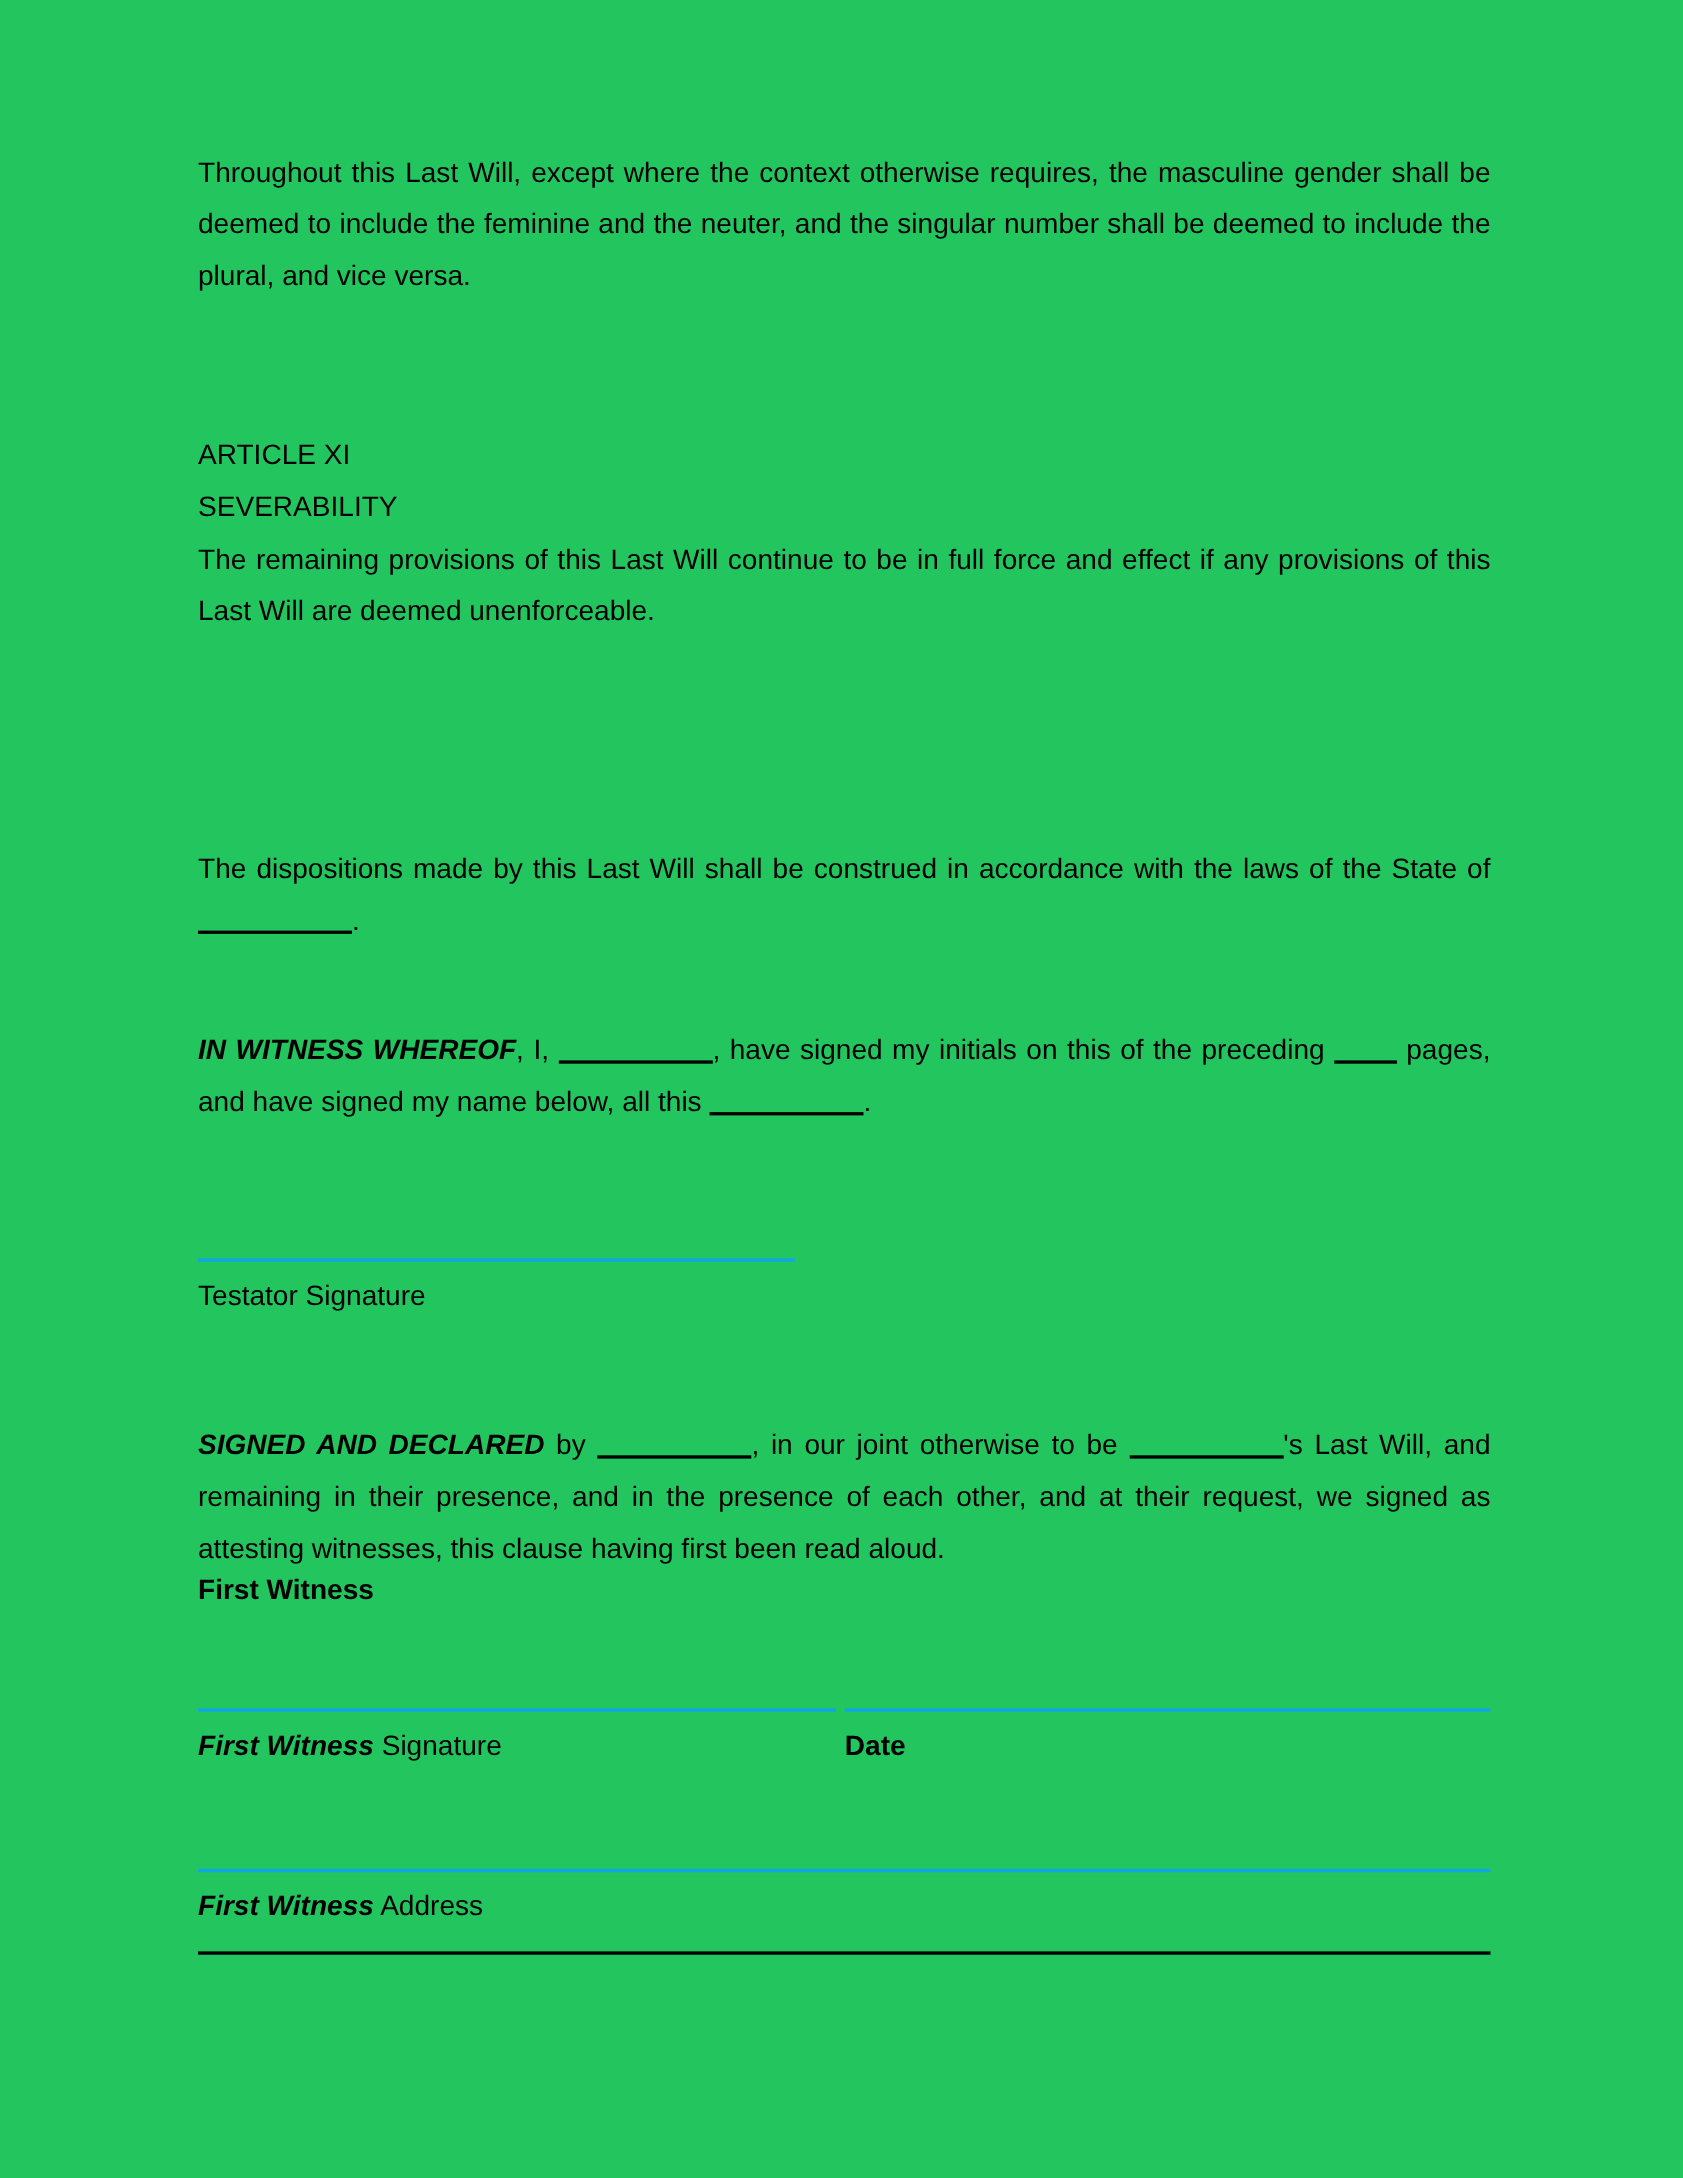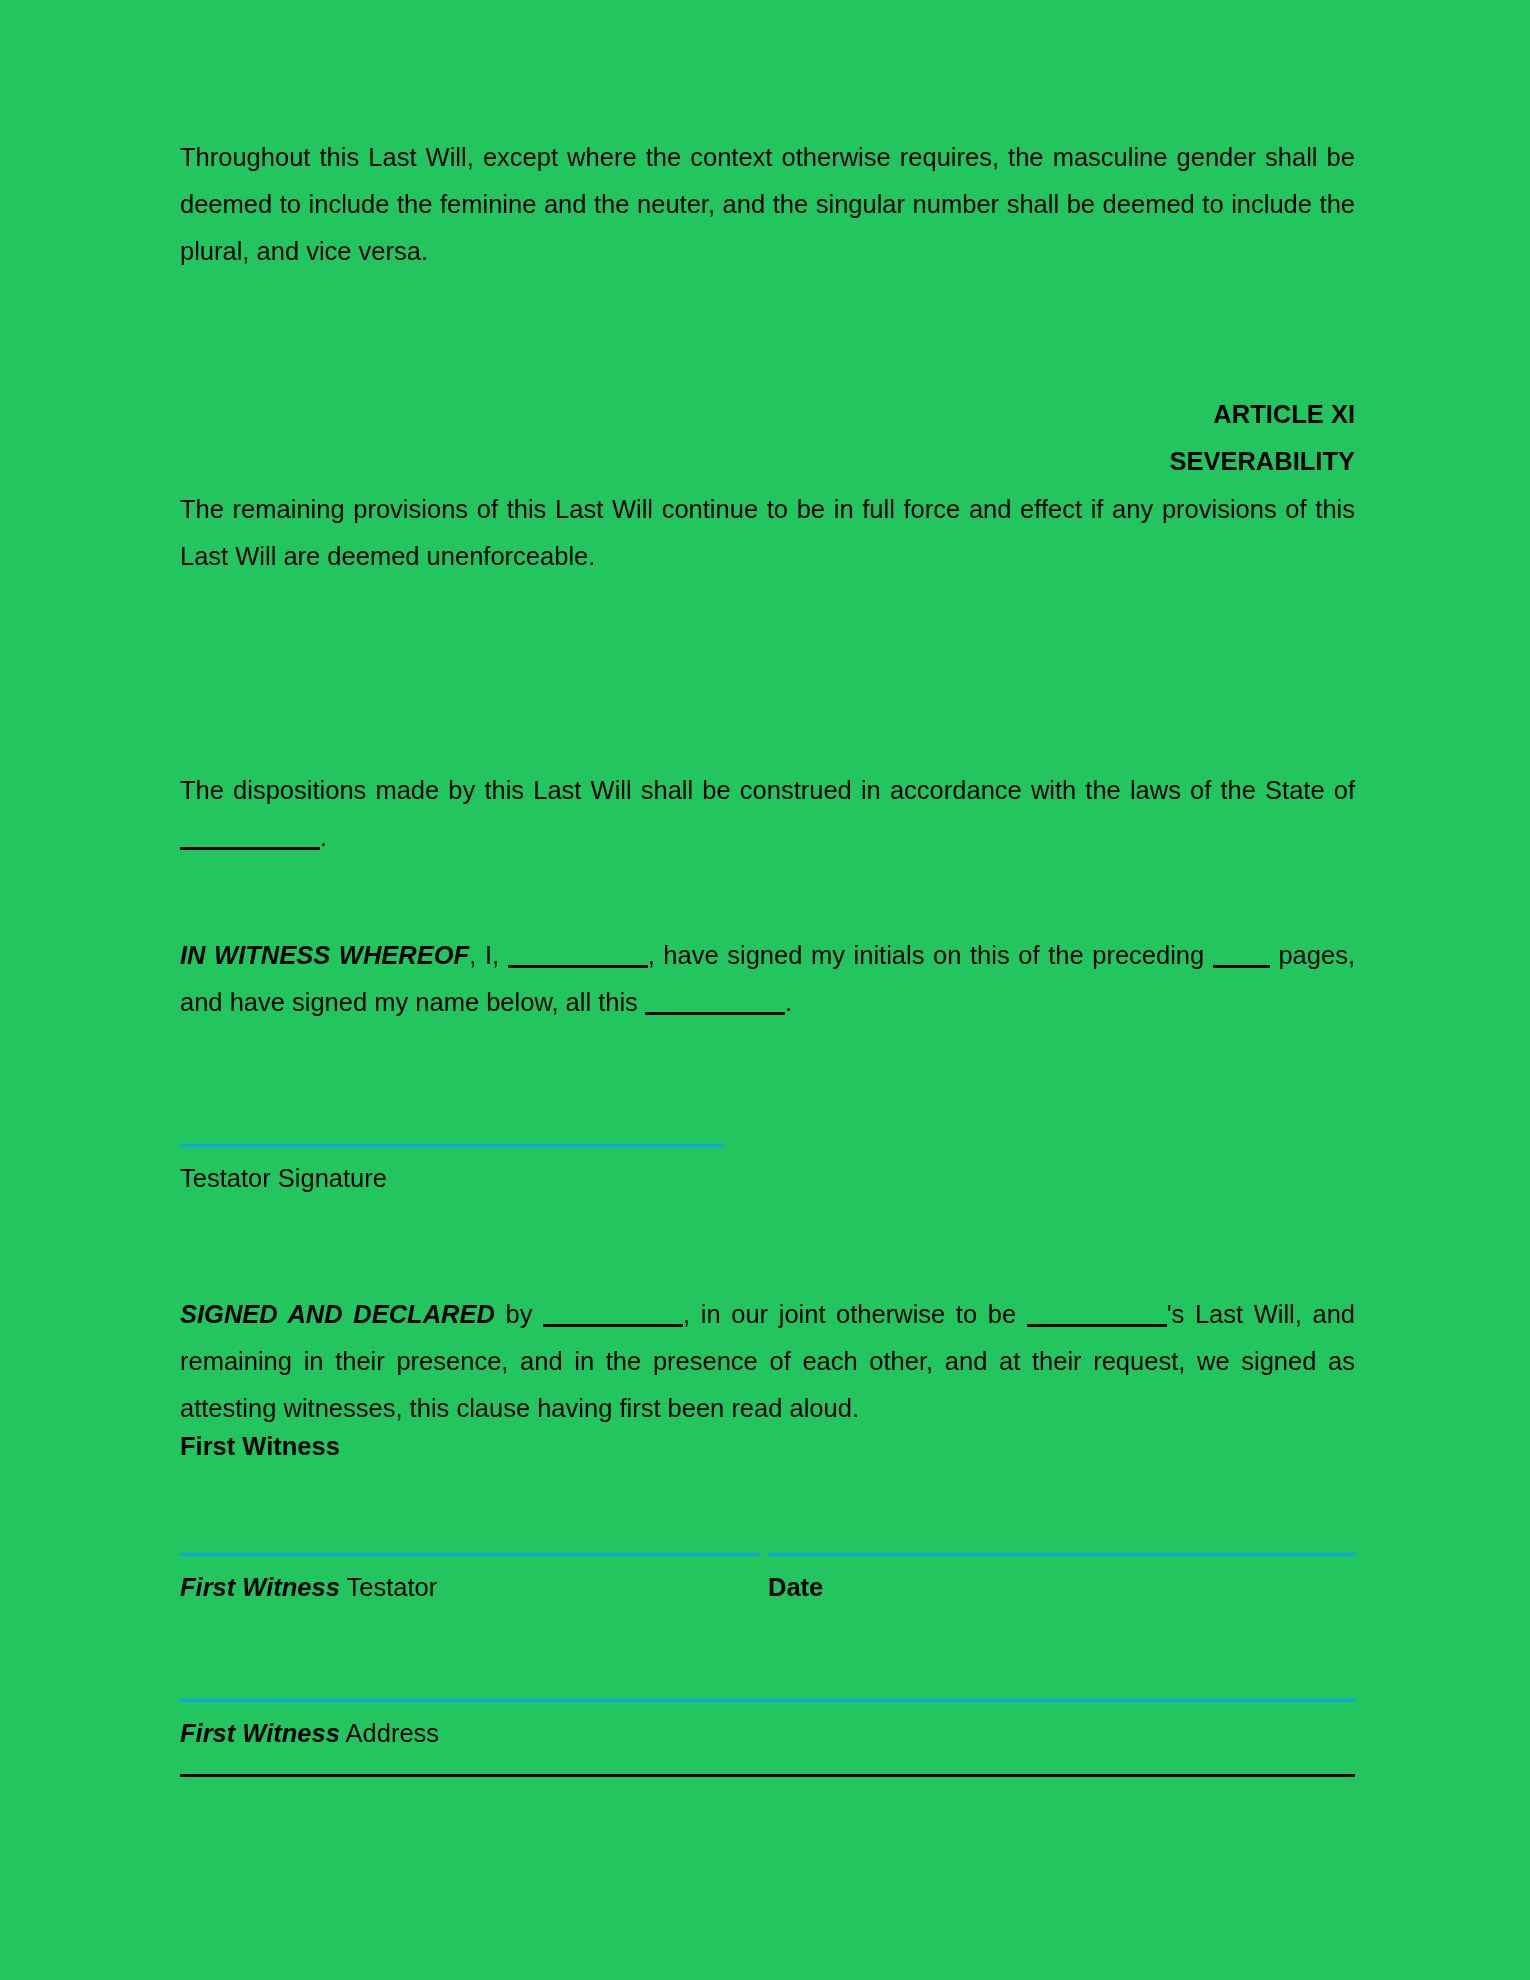--- a/index.html
+++ b/index.html
@@ -19,21 +19,21 @@
     overflow: hidden;
   }
   .block {
     position: absolute;
     left: 180px;
     width: 1175px;
     margin: 0;
   }
   p.block { margin: 0; }
   .justify { text-align: justify; }
-  .heading { text-align: right; font-weight: bold; }
+  .heading { text-align: left; font-weight: normal; }
   b { font-weight: bold; font-style: italic; }
   .blank {
     display: inline-block;
     height: 14px;
     border-bottom: 3px solid #000000;
     vertical-align: -4px;
   }
   .w140 { width: 140px; }
   .w57  { width: 57px;  }
   .sigline {
@@ -76,21 +76,21 @@
   </div>
 
   <p class="block justify" style="top:1291px">
     <b>SIGNED AND DECLARED</b><span> by </span><span class="blank w140"></span><span>, in our joint otherwise to be </span><span class="blank w140"></span><span>'s Last Will, and remaining in their presence, and in the presence of each other, and at their request, we signed as attesting witnesses, this clause having first been read aloud.</span>
   </p>
 
   <div class="block" style="top:1423px;font-weight:bold">First Witness</div>
 
   <div class="block sigrow" style="top:1553px">
     <div class="sig-left sigline">
-      <b>First Witness</b><span> Testator</span>
+      <b>First Witness</b><span> Signature</span>
     </div>
     <div class="sig-right sigline">
       <span>Date</span>
     </div>
   </div>
 
 
   <div class="block sigline" style="top:1699px">
     <b>First Witness</b><span> Address</span>
   </div>

